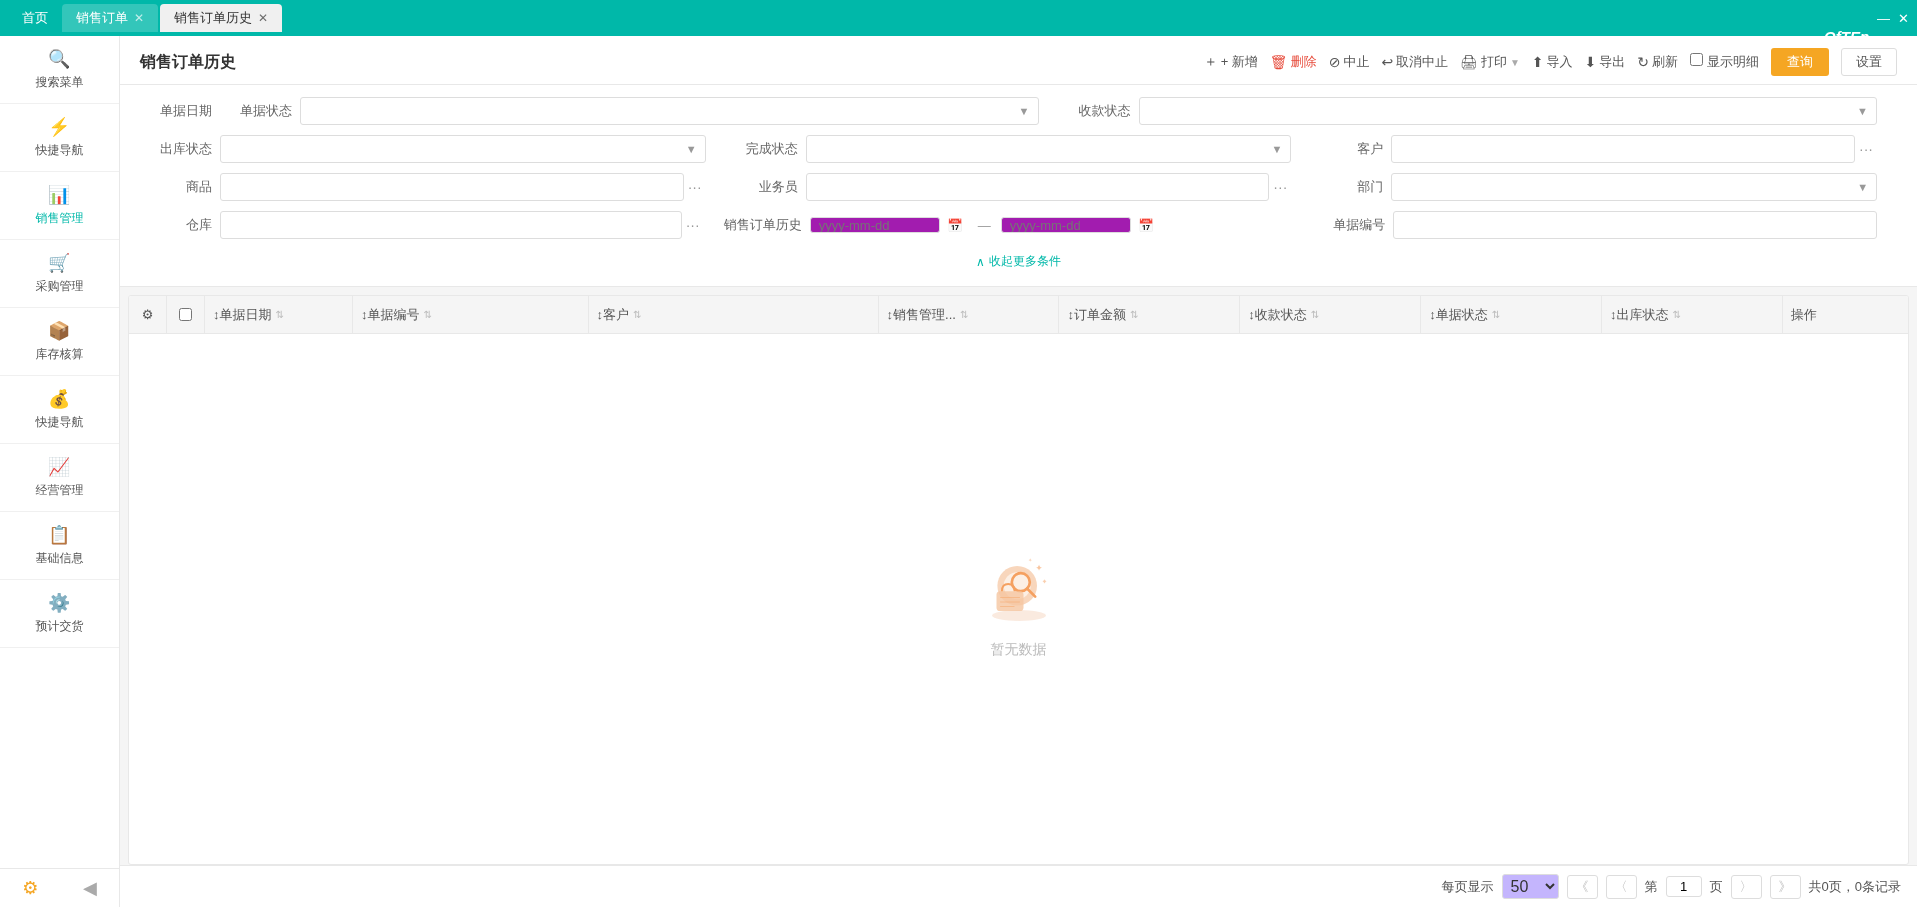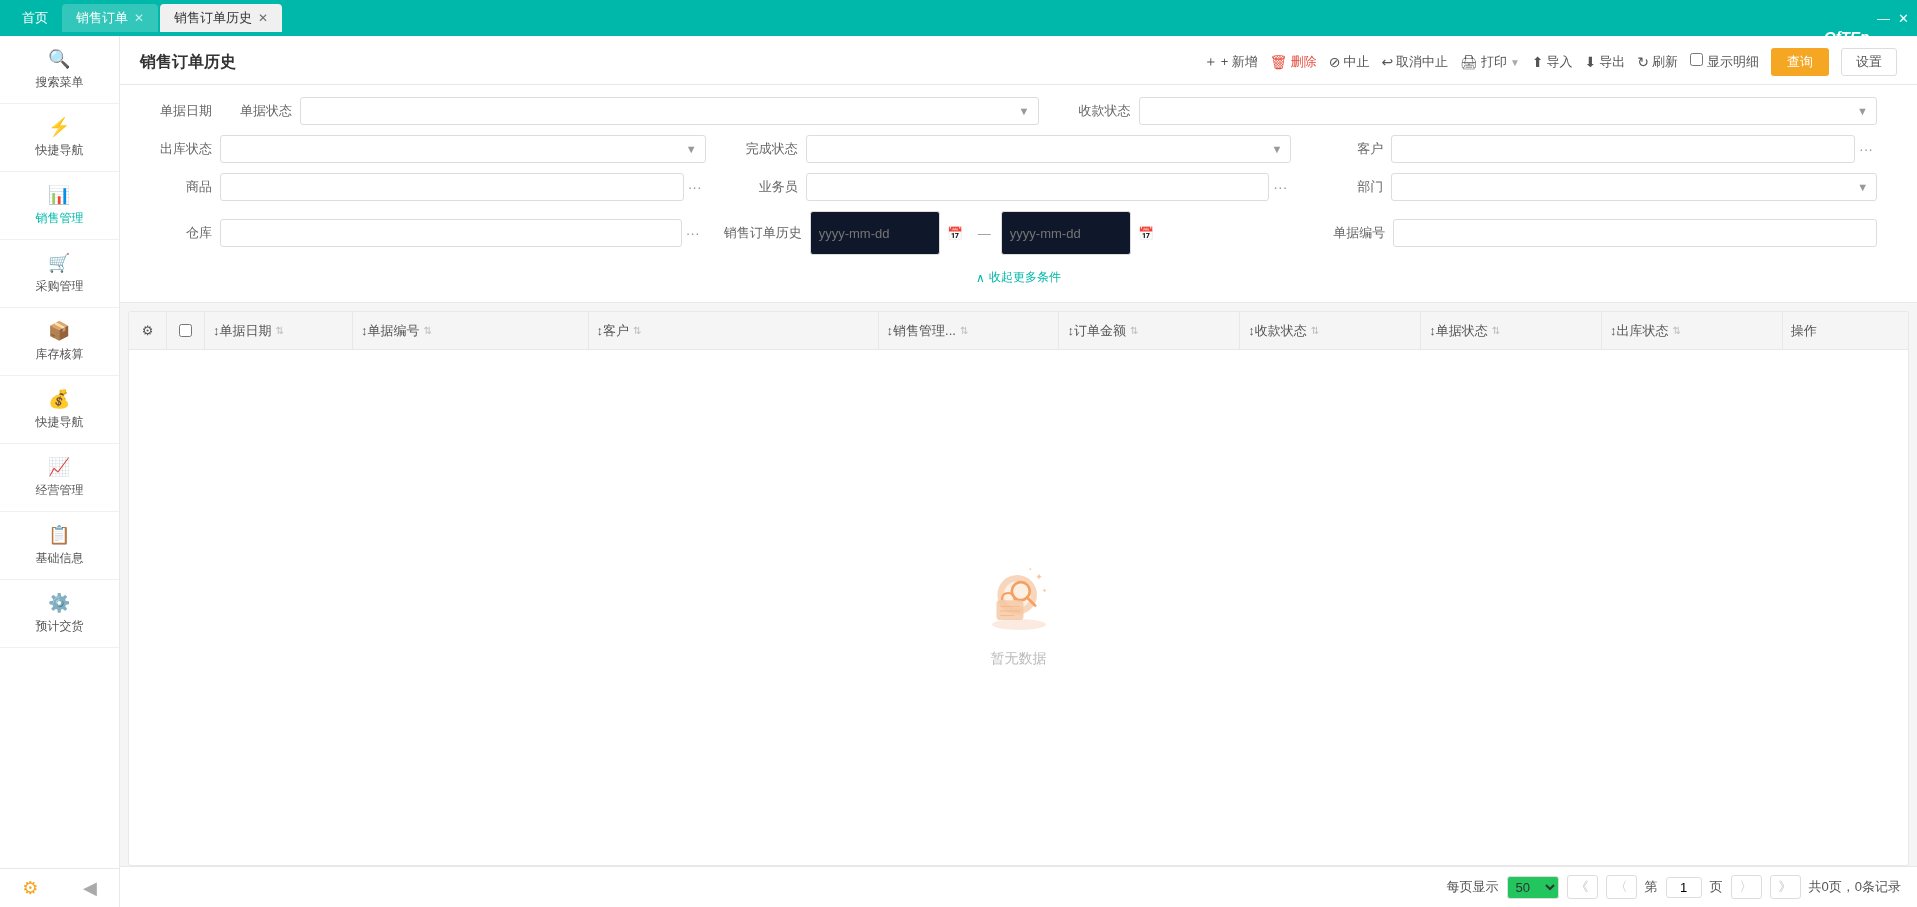--- a/index.html
+++ b/index.html
@@ -261,22 +261,22 @@
       cursor: pointer;
       padding: 0 4px;
       font-size: 14px;
     }
     .date-input {
       border: 1px solid #ddd;
       border-radius: 3px;
       padding: 4px 8px;
       font-size: 13px;
       color: #bbb;
-      background: #0f172a;
-      height: 44px;
+      background: #a21caf;
+      height: 16px;
       width: 130px;
       outline: none;
     }
     .date-sep { padding: 0 6px; color: #999; }
     .cal-icon { color: #999; cursor: pointer; padding: 0 4px; }
     .collapse-btn {
       text-align: center;
       color: #00b8a9;
       font-size: 12px;
       cursor: pointer;
@@ -355,23 +355,23 @@
       gap: 8px;
       background: #fff;
       flex-shrink: 0;
       font-size: 13px;
       color: #555;
     }
     .page-size-select {
       border: 1px solid #ddd;
       border-radius: 3px;
       padding: 2px 4px;
-      font-size: 13px;
+      font-size: 16px;
       color: #333;
-      background: #22c55e;
+      background: #c4b5fd;
       cursor: pointer;
     }
     .page-nav-btn {
       border: 1px solid #ddd;
       border-radius: 3px;
       padding: 2px 8px;
       background: #fff;
       cursor: pointer;
       color: #555;
       font-size: 13px;

